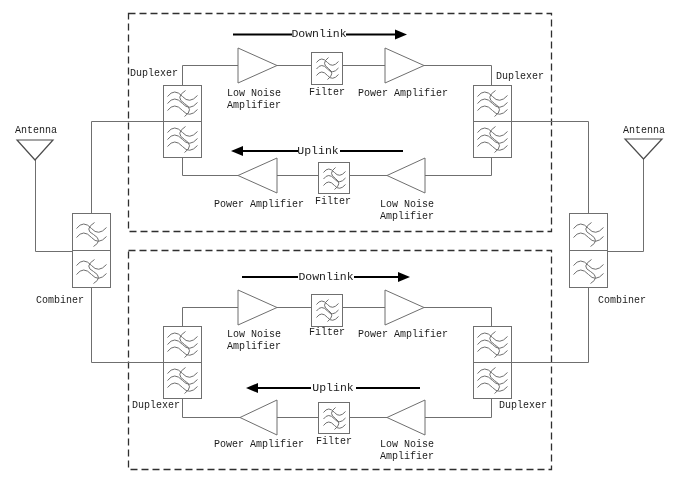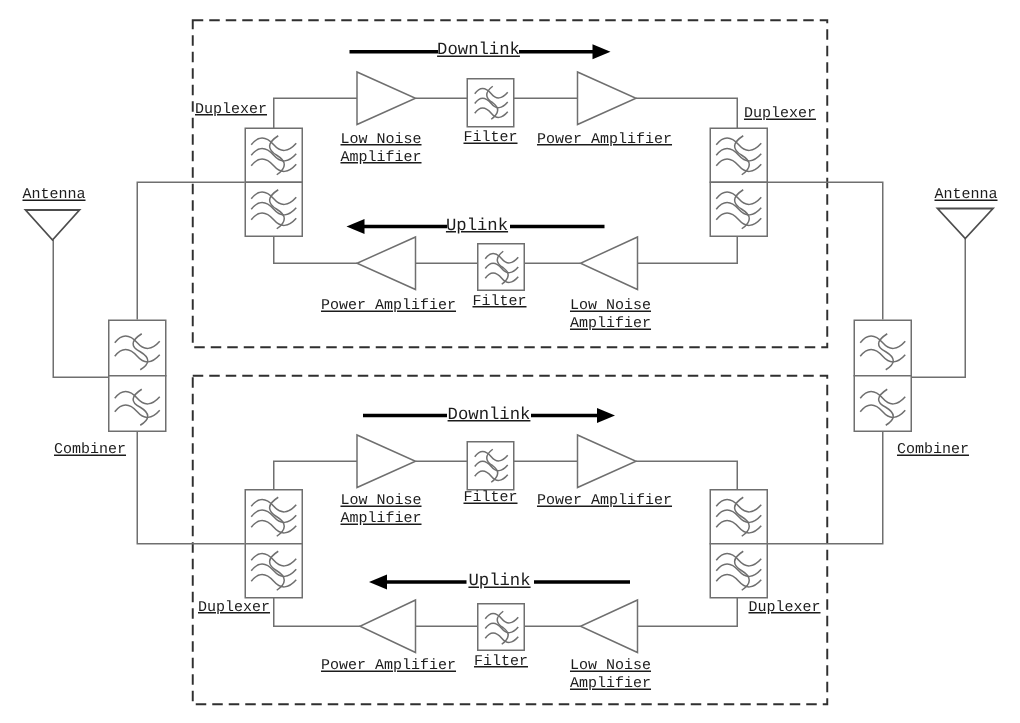--- a/index.html
+++ b/index.html
@@ -14,21 +14,21 @@
   .dash{fill:none;stroke:var(--dash);stroke-width:1.3;stroke-dasharray:7 4;}
   .wire{fill:none;stroke:var(--line);stroke-width:1;}
   .box{fill:#ffffff;stroke:var(--line);stroke-width:1;}
   .wave{fill:none;stroke:var(--line);stroke-width:1;}
   .amp{fill:#ffffff;stroke:var(--line);stroke-width:1;}
   .ant{fill:#ffffff;stroke:#4d4d4d;stroke-width:1.2;}
   .dir{stroke:var(--arrow);stroke-width:2.2;}
   .dirhead{fill:var(--arrow);stroke:none;}
   .lbl{
     position:absolute;transform:translateX(-50%);white-space:nowrap;
-    font-size:10px;line-height:11px;color:var(--text);text-decoration:underline;
+    font-size:10px;line-height:11px;color:var(--text);
   }
   .dirlbl{font-size:11.5px;}
   .two{text-align:center;line-height:11.5px;}
   .two .ln{display:block;}
 </style>
 </head>
 <body>
 
 <div id="stage">
 

